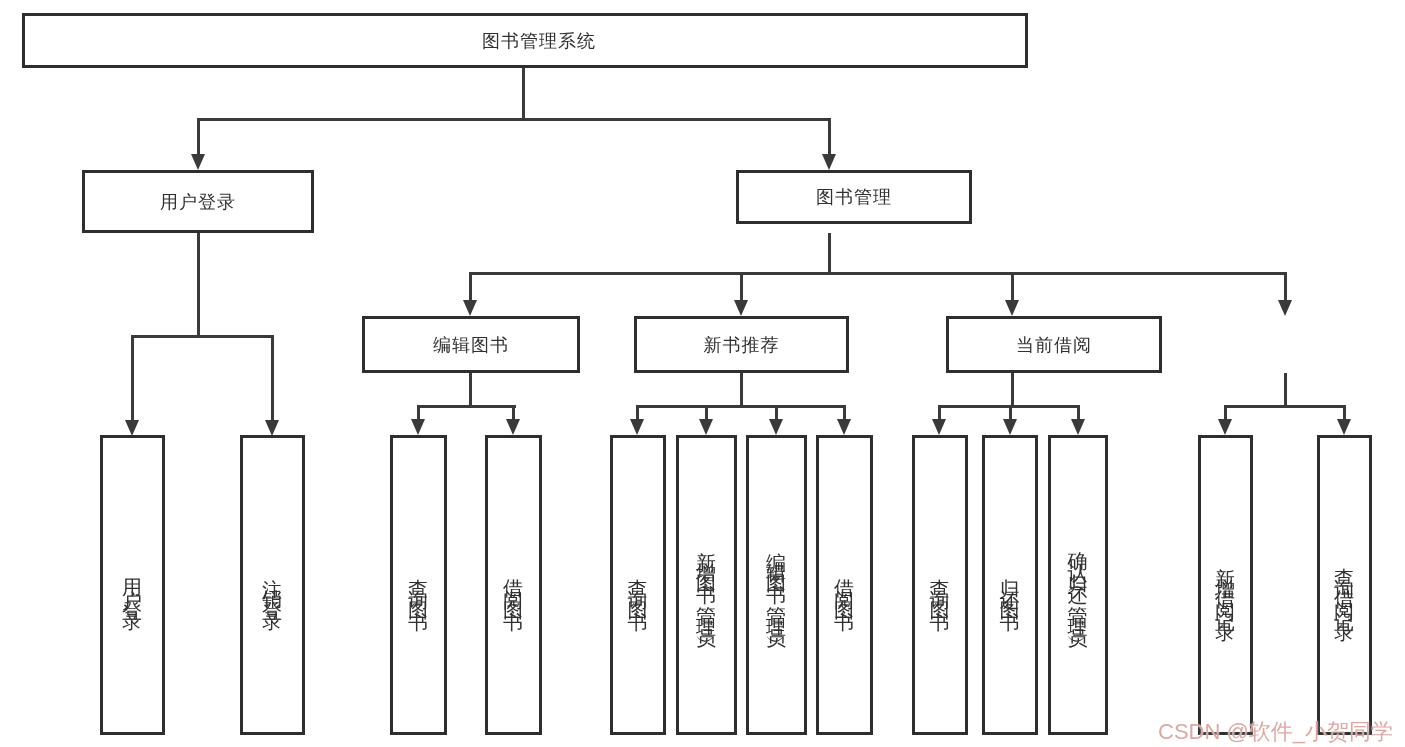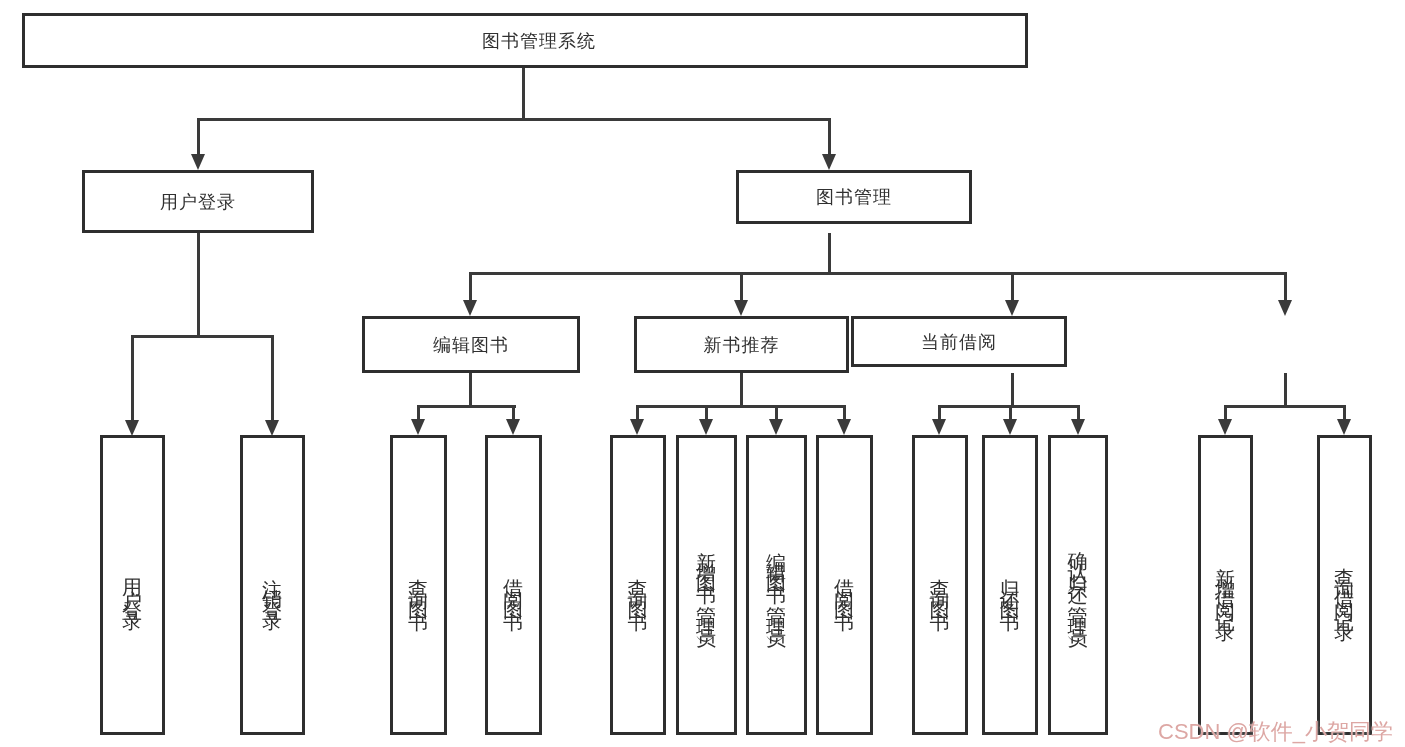--- a/index.html
+++ b/index.html
@@ -109,21 +109,21 @@
   <div class="arrow" style="left:1005px;top:300px;"></div>
   <div class="line" style="left:1284px;top:272px;width:3px;height:29px;"></div>
   <div class="arrow" style="left:1278px;top:300px;"></div>
 
   <div class="node" style="left:362px;top:316px;width:218px;height:57px;">
     <span>编辑图书</span>
   </div>
   <div class="node" style="left:634px;top:316px;width:215px;height:57px;">
     <span>新书推荐</span>
   </div>
-  <div class="node" style="left:851px;top:316px;width:216px;height:51px;">
+  <div class="node" style="left:946px;top:316px;width:216px;height:57px;">
     <span>当前借阅</span>
   </div>
 
   <div class="line" style="left:469px;top:373px;width:3px;height:34px;"></div>
   <div class="line" style="left:417px;top:405px;width:99px;height:3px;"></div>
   <div class="line" style="left:417px;top:405px;width:3px;height:14px;"></div>
   <div class="arrow" style="left:411px;top:419px;"></div>
   <div class="line" style="left:512px;top:405px;width:3px;height:14px;"></div>
   <div class="arrow" style="left:506px;top:419px;"></div>
 

